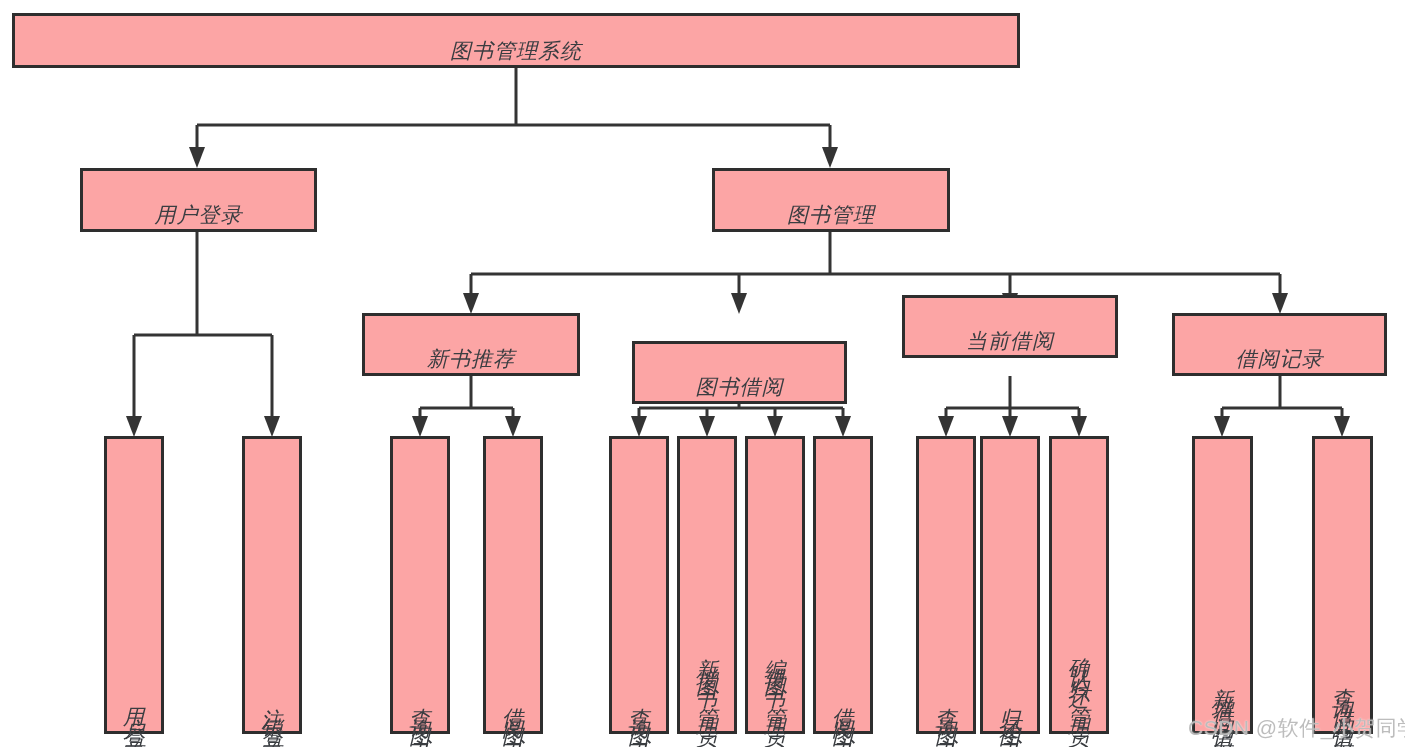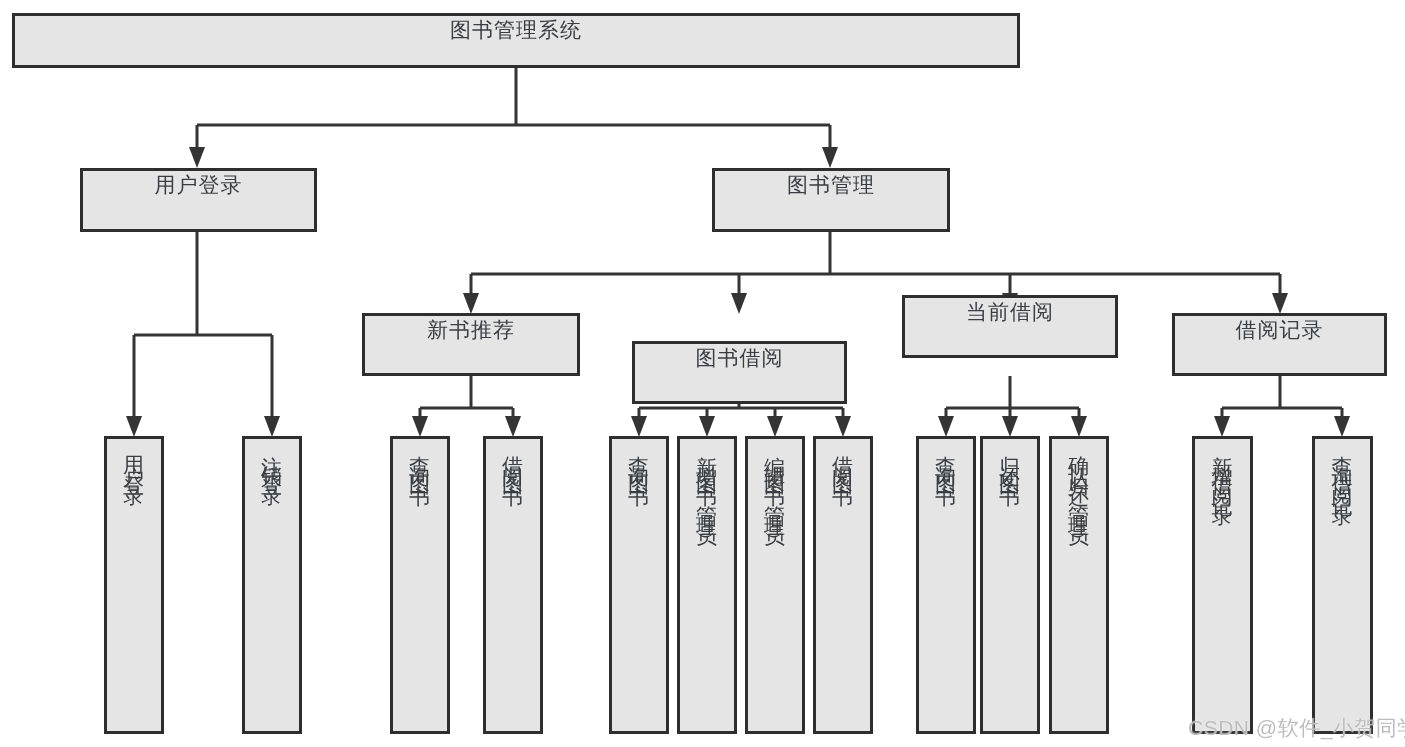--- a/index.html
+++ b/index.html
@@ -17,29 +17,30 @@
   }
   .connectors {
     position: absolute;
     left: 0; top: 0;
     width: 1405px;
     height: 747px;
   }
   .box {
     position: absolute;
     box-sizing: border-box;
-    background: #e5e5e5;
+    background: #fca5a5;
     border: 3px solid #2e2e2e;
     display: flex;
-    align-items: flex-start;
+    align-items: flex-end;
     justify-content: center;
     color: #3a3d41;
     font-size: 21px;
     letter-spacing: 1px;
     z-index: 2;
+    font-style: italic;
   }
   .vlabel {
     writing-mode: vertical-rl;
     text-orientation: mixed;
     letter-spacing: 10px;
     line-height: 1;
     white-space: nowrap;
   }
   .watermark {
     position: absolute;

